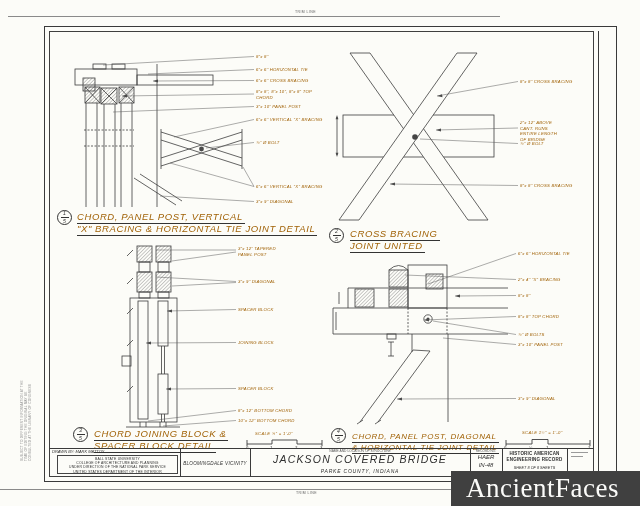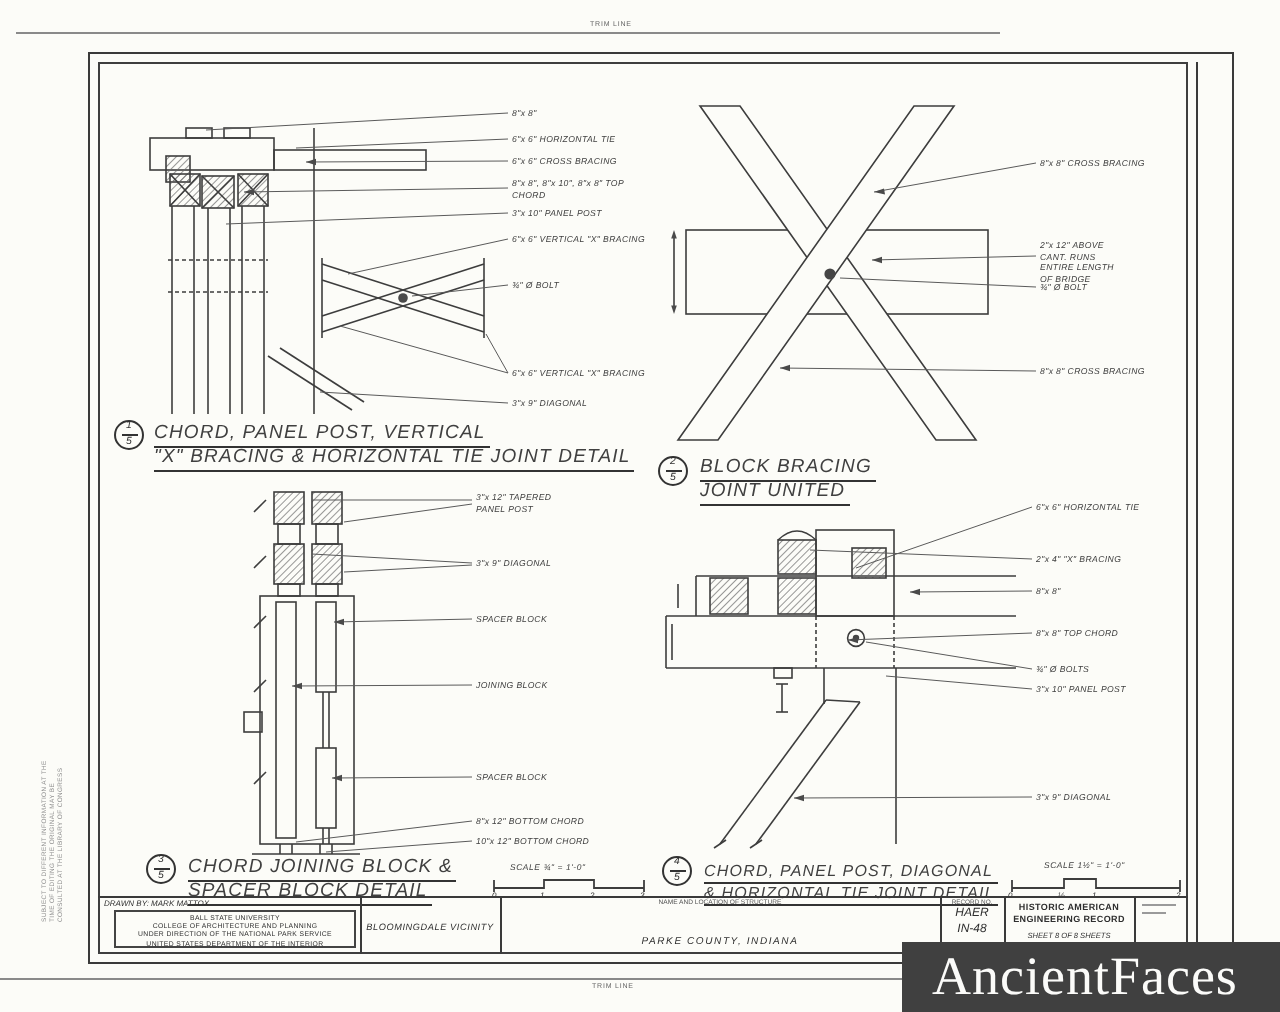--- a/index.html
+++ b/index.html
@@ -3,21 +3,21 @@
 <meta charset="utf-8">
 <style>
   * { box-sizing: border-box; margin: 0; padding: 0; }
   html,body { background:#e8e8e6; }
   .stage {
     position:relative; width:640px; height:506px; margin:0 auto;
     background:#fcfcf8; overflow:hidden;
     font-family:"Liberation Sans","DejaVu Sans",sans-serif; color:#2f2f2f;
   }
   .abs { position:absolute; }
-  .t { position:absolute; font-style:italic; color:#404040; }
+  .t { position:absolute; font-style:italic; color:#a16207; }
   .callout { font-size:4.3px; line-height:1.3; letter-spacing:0.2px; white-space:nowrap; }
   .callout.wrap { white-space:normal; }
   .title-line { display:inline-block; border-bottom:1px solid #333; padding:0 2px 1px 0;
                 white-space:nowrap; letter-spacing:0.6px; }
   .dtitle1 { font-size:9.5px; }
   .dtitle2 { font-size:8px; }
   .badge { position:absolute; width:15px; height:15px; border:1px solid #333; border-radius:50%;
            display:flex; flex-direction:column; align-items:center; justify-content:center;
            font-size:5.2px; font-style:italic; line-height:1; background:#fcfcf8; }
   .badge .frac { width:8px; border-top:1px solid #333; margin:0.5px 0; }
@@ -276,21 +276,21 @@
     <span>5</span>
   </div>
   <div class="t" style="left:77px; top:206px;"><span class="title-line dtitle1">CHORD, PANEL POST, VERTICAL</span></div>
   <div class="t" style="left:77px; top:218px;"><span class="title-line dtitle1">"X" BRACING &amp; HORIZONTAL TIE JOINT DETAIL</span></div>
 
   <div class="badge" style="left:329px; top:228px;">
     <span>2</span>
     <i class="frac"></i>
     <span>5</span>
   </div>
-  <div class="t" style="left:350px; top:223px;"><span class="title-line dtitle1">BLOCK BRACING</span></div>
+  <div class="t" style="left:350px; top:223px;"><span class="title-line dtitle1">CROSS BRACING</span></div>
   <div class="t" style="left:350px; top:235px;"><span class="title-line dtitle1">JOINT UNITED</span></div>
 
   <div class="badge" style="left:73px; top:427px;">
     <span>3</span>
     <i class="frac"></i>
     <span>5</span>
   </div>
   <div class="t" style="left:94px; top:435px;"><span class="title-line dtitle1">SPACER BLOCK DETAIL</span></div>
   <div class="t" style="left:94px; top:423px;"><span class="title-line dtitle1">CHORD JOINING BLOCK &amp;</span></div>
 
@@ -324,20 +324,21 @@
   <div class="tb-text" style="left:52px; top:448.5px; font-size:4px;">DRAWN BY: MARK MATTOX</div>
   <div class="org-box">
     <div>BALL STATE UNIVERSITY</div>
     <div>COLLEGE OF ARCHITECTURE AND PLANNING</div>
     <div>UNDER DIRECTION OF THE NATIONAL PARK SERVICE</div>
     <div>UNITED STATES DEPARTMENT OF THE INTERIOR</div>
   </div>
   <div class="tb-text" style="left:181px; top:461px; width:68px; text-align:center; font-size:4.6px; letter-spacing:0.3px;">BLOOMINGDALE VICINITY</div>
 
   <div class="tb-text" style="left:251px; top:448.5px; width:218px; text-align:center; font-size:3.3px; font-style:normal; color:#555;">NAME AND LOCATION OF STRUCTURE</div>
+  <div class="tb-text" style="left:251px; top:453px; width:218px; text-align:center; font-size:10.5px; letter-spacing:1.2px;">JACKSON COVERED BRIDGE</div>
   <div class="tb-text" style="left:251px; top:467.5px; width:218px; text-align:center; font-size:5px; letter-spacing:0.8px;">PARKE COUNTY, INDIANA</div>
 
   <div class="tb-text" style="left:471px; top:448.5px; width:30px; text-align:center; font-size:3.2px; font-style:normal; color:#555;">RECORD NO.</div>
   <div class="tb-text" style="left:471px; top:453.5px; width:30px; text-align:center; font-size:6px;">HAER</div>
   <div class="tb-text" style="left:471px; top:462px; width:30px; text-align:center; font-size:6px;">IN-48</div>
 
   <div class="agency" style="left:503px; top:450.5px; width:63px;">HISTORIC AMERICAN</div>
   <div class="agency" style="left:503px; top:456.5px; width:63px;">ENGINEERING RECORD</div>
   <div class="tb-text" style="left:503px; top:466px; width:63px; text-align:center; font-size:3.8px;">SHEET 8 OF 8 SHEETS</div>
 

